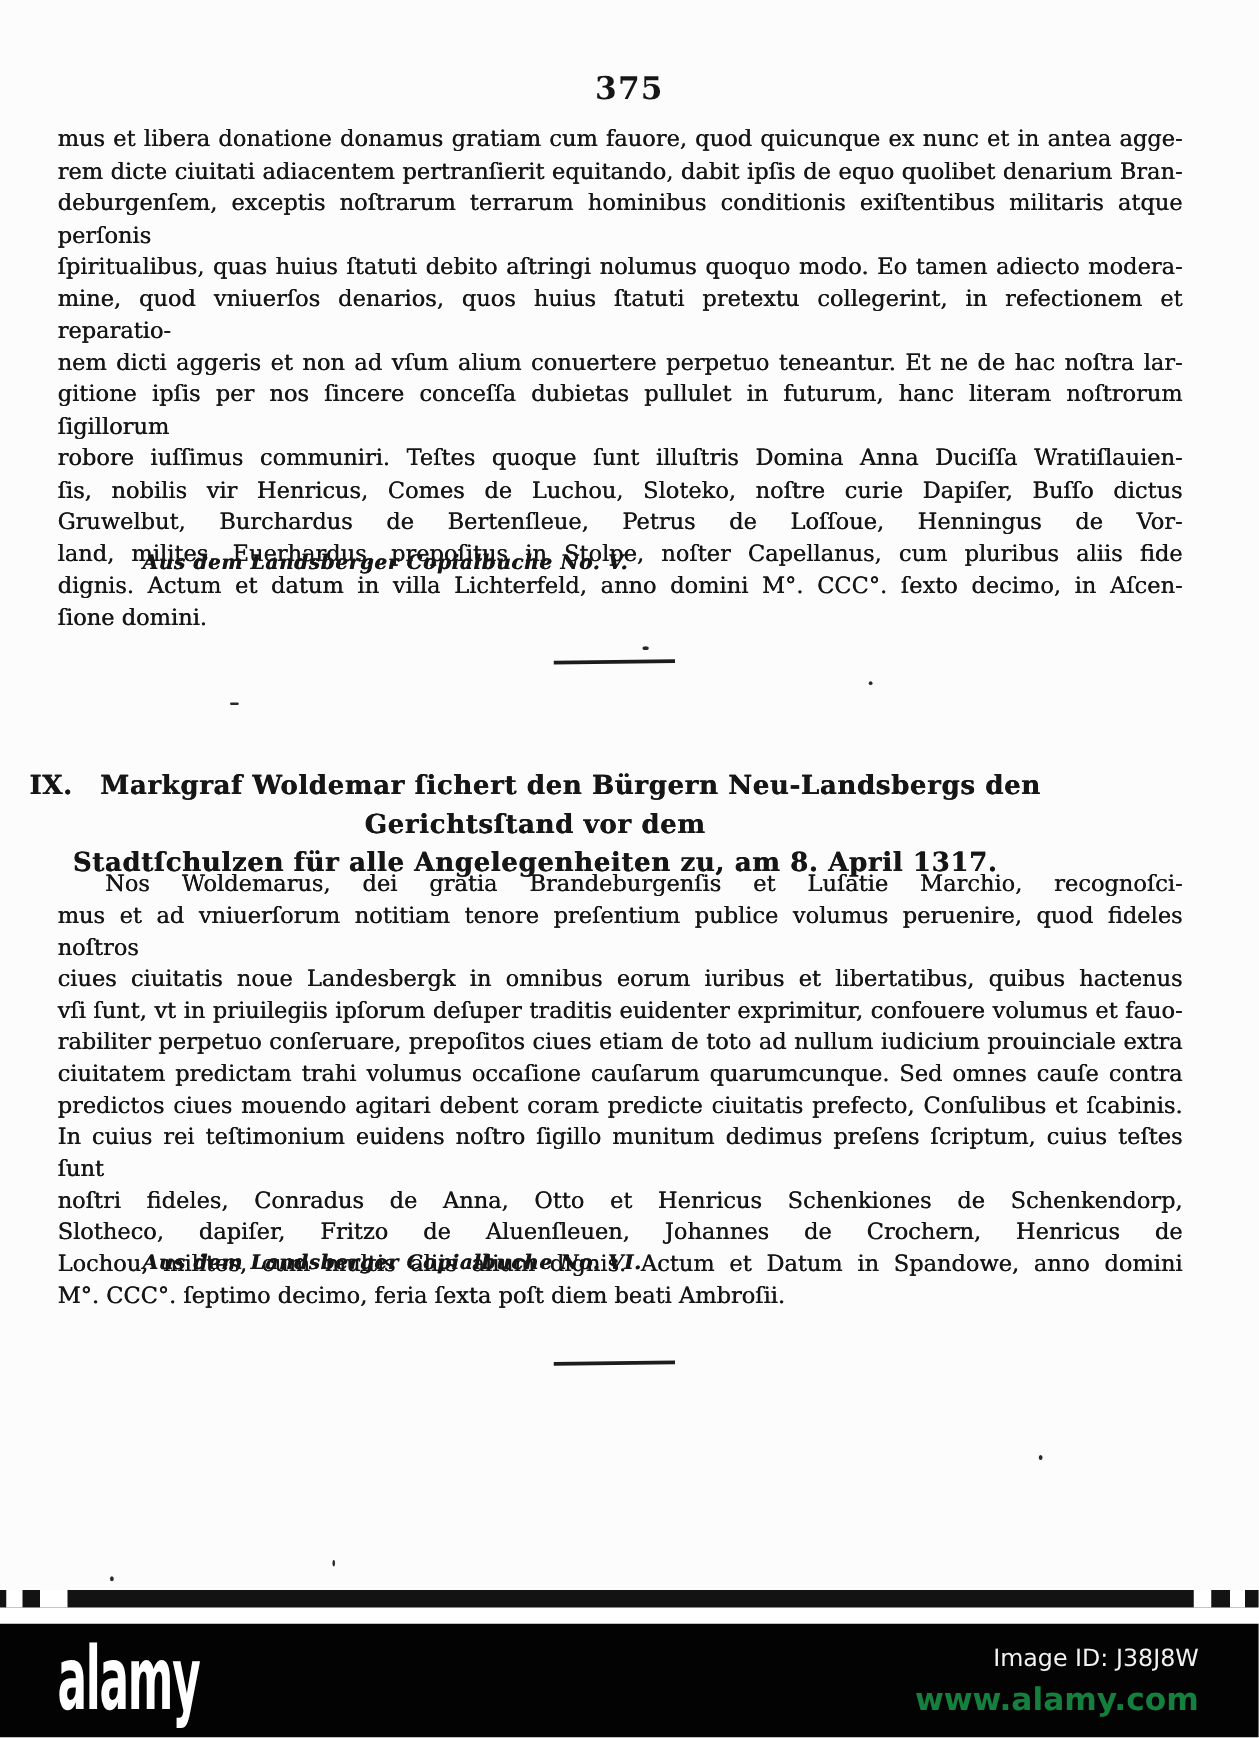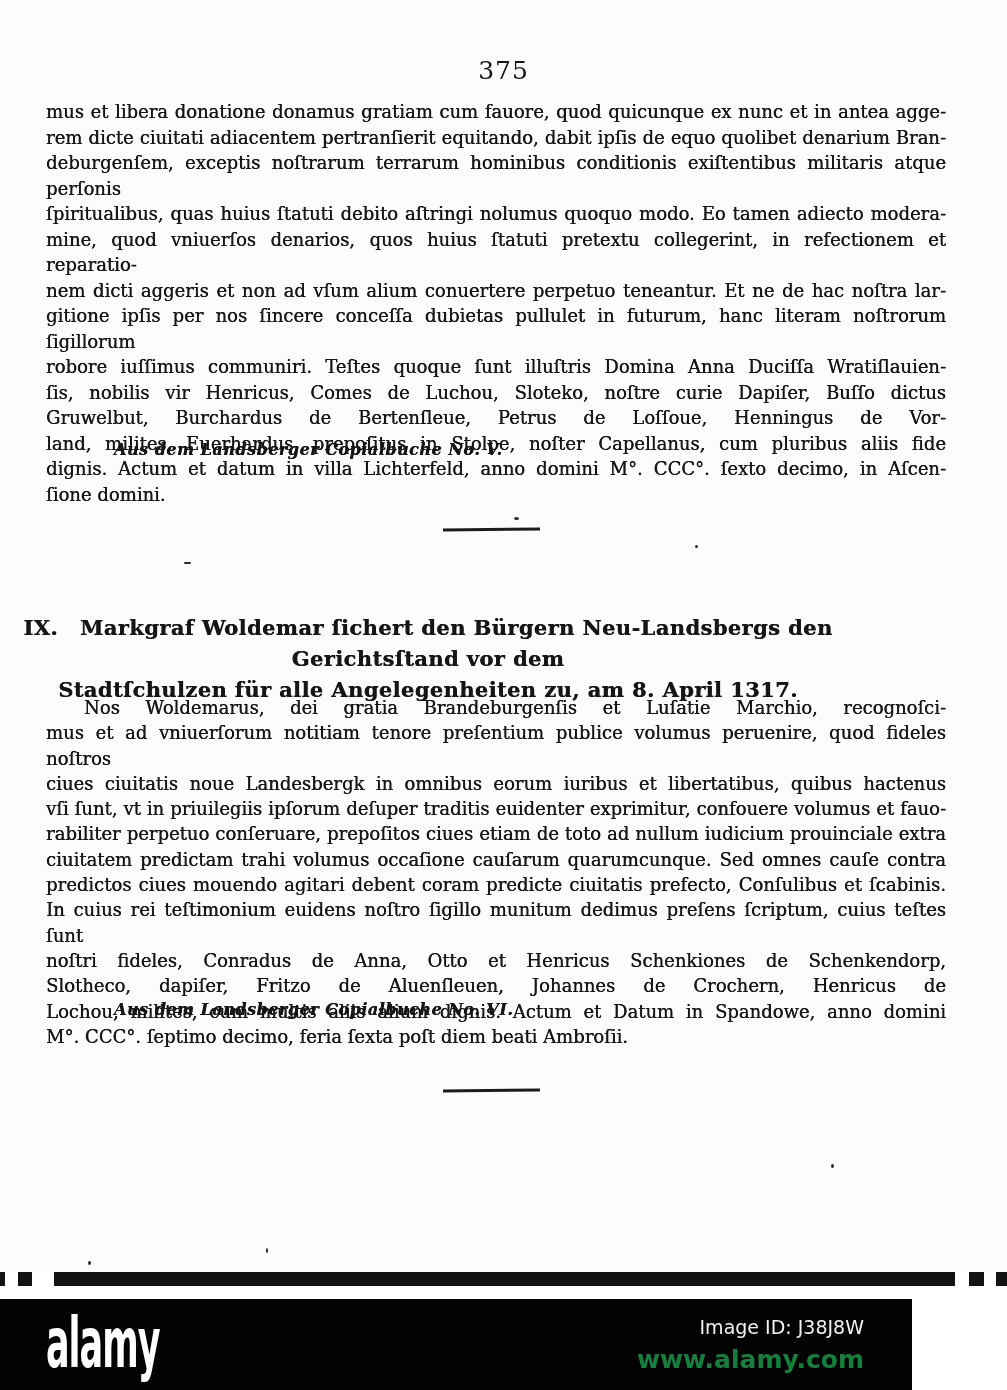--- a/index.html
+++ b/index.html
@@ -9,21 +9,21 @@
     font-family:"DejaVu Serif", serif;
     color:#161616;
     overflow:hidden;
   }
   .page {
     position:absolute; left:0; top:0; width:1007px; height:1272px;
     background:#fcfcfc;
   }
   .page-number {
     position:absolute; top:56px; left:0; width:1007px;
-    text-align:center; font-size:25px; font-weight:normal;
+    text-align:center; font-size:25px; font-weight:bold;
     letter-spacing:1px;
   }
   .body-text {
     position:absolute; left:46px; width:900px;
     font-size:18px; line-height:25.5px;
     text-shadow:0.3px 0 0 currentColor;
   }
   #doc1 { top:99px; }
   #doc2 { top:695px; line-height:25.3px; }
   .line { text-align:justify; text-align-last:justify; white-space:normal; }
@@ -61,21 +61,21 @@
   .page-bottom-edge {
     position:absolute; left:0; top:1272px; width:1007px; height:14px;
     background:#131313;
   }
   .notch { position:absolute; background:#ffffff; top:0; height:14px; }
   .n1 { left:5px;  width:13px; }
   .n2 { left:32px; width:22px; }
   .n3 { left:955px; width:14px; }
   .n4 { left:984px; width:12px; }
   .footer-bar {
-    position:absolute; left:0; top:1299px; width:912px; height:91px;
+    position:absolute; left:0; top:1299px; width:1007px; height:91px;
     background:#030303;
     font-family:"DejaVu Sans", sans-serif;
   }
   .alamy-logo {
     position:absolute; left:46px; top:4px;
     font-size:70px; font-weight:bold; color:#ffffff;
     letter-spacing:-2px;
     transform:scaleX(0.5); transform-origin:left top;
     line-height:80px;
   }

